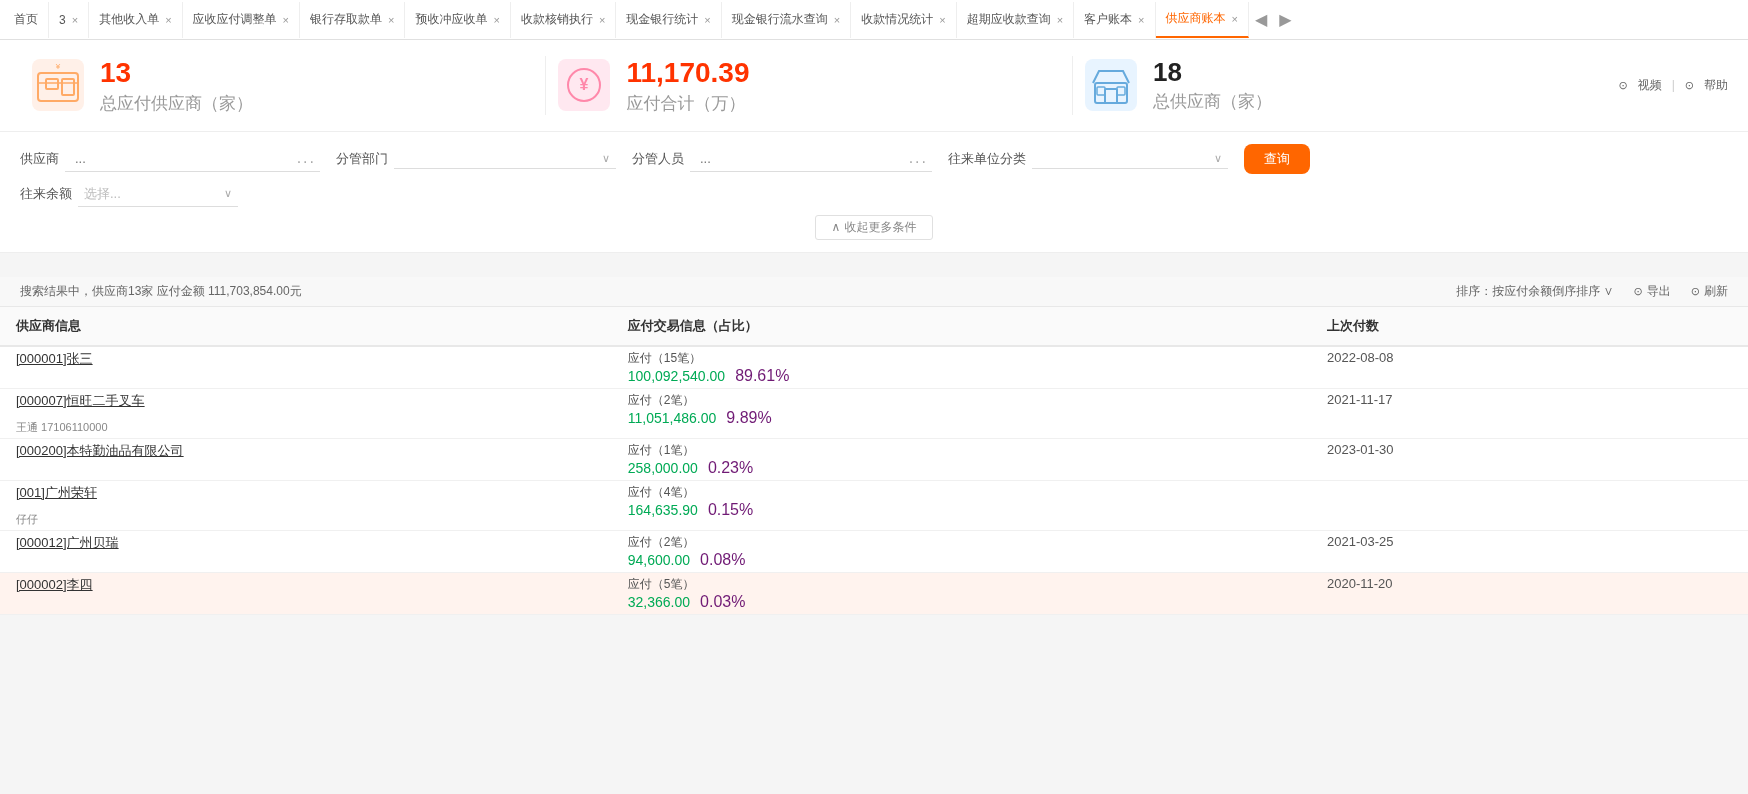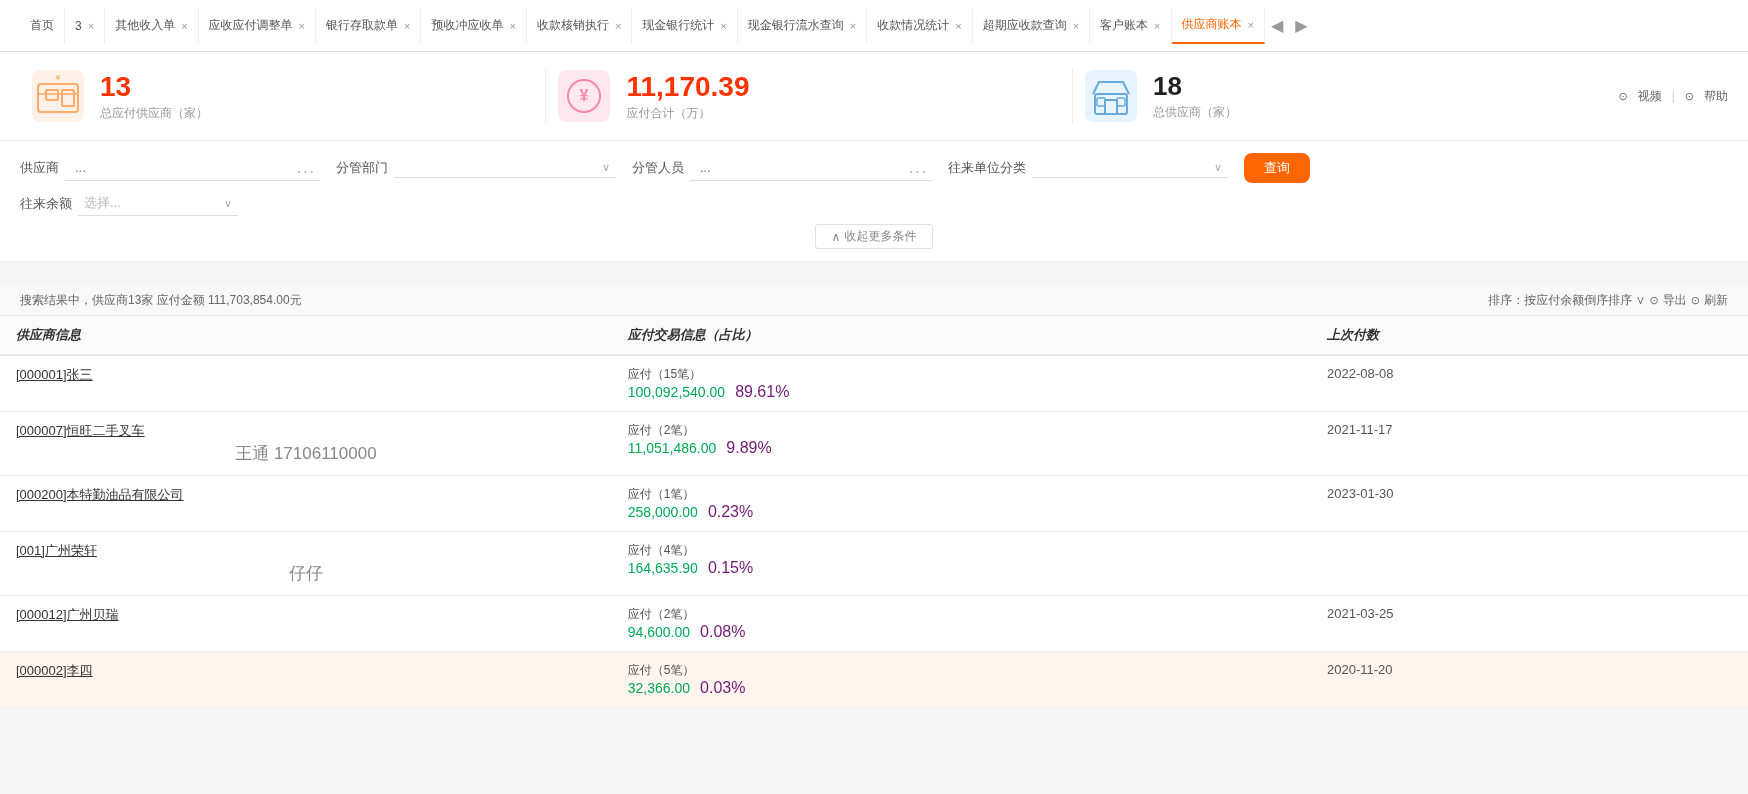--- a/index.html
+++ b/index.html
@@ -4,22 +4,22 @@
   <style>
     * { box-sizing: border-box; margin: 0; padding: 0; }
     body { font-family: 'Microsoft YaHei', Arial, sans-serif; font-size: 13px; background: #f5f5f5; color: #333; }
 
     
     .top-nav {
       display: flex;
       align-items: center;
       background: #fff;
       border-bottom: 1px solid #e0e0e0;
-      padding: 0 20px;
-      height: 52px;
+      padding: 0 4px;
+      height: 40px;
       overflow: hidden;
     }
     .nav-tab {
       display: flex;
       align-items: center;
       padding: 0 10px;
       height: 36px;
       font-size: 12px;
       color: #555;
       cursor: pointer;
@@ -66,21 +66,21 @@
       width: 56px;
       height: 56px;
       display: flex;
       align-items: center;
       justify-content: center;
       flex-shrink: 0;
     }
     .card-icon svg { width: 52px; height: 52px; }
     .card-content { display: flex; flex-direction: column; }
     .card-value { font-size: 28px; font-weight: bold; color: #ff3300; line-height: 1.2; }
-    .card-label { font-size: 12px; color: #999; margin-top: 2px; }
+    .card-label { font-size: 17px; color: #999; margin-top: 2px; }
     .top-right-links {
       display: flex;
       align-items: center;
       gap: 10px;
       font-size: 12px;
       color: #666;
       padding-left: 20px;
       flex-shrink: 0;
     }
     .top-right-links a { color: #666; text-decoration: none; cursor: pointer; }
@@ -169,21 +169,21 @@
       justify-content: space-between;
       background: #f8f8f8;
       border-bottom: 1px solid #e8e8e8;
       padding: 6px 20px;
       font-size: 12px;
       color: #666;
       margin-top: 24px;
     }
     .result-right {
       display: flex;
-      gap: 4px;
+      gap: 20px;
     }
     .result-action {
       display: flex;
       align-items: center;
       gap: 4px;
       cursor: pointer;
       color: #666;
     }
 
     
@@ -191,44 +191,43 @@
       background: #fff;
       overflow-y: auto;
     }
     .data-table {
       width: 100%;
       border-collapse: collapse;
     }
     .data-table thead tr {
       background: #fafafa;
       border-bottom: 2px solid #e8e8e8;
-      font-style: italic;
     }
     .data-table th {
       padding: 10px 16px;
       text-align: left;
       font-weight: 600;
       font-size: 13px;
       color: #333;
     }
     .data-table tbody tr {
       border-bottom: 1px solid #f0f0f0;
     }
     .data-table tbody tr.highlighted { background: #fff3ee; }
     .data-table td {
-      padding: 10px 16px;
+      padding: 3px 16px;
       vertical-align: top;
       font-size: 13px;
     }
     .supplier-link {
       color: #333;
       text-decoration: underline;
       cursor: pointer;
     }
-    .supplier-sub { font-size: 17px; color: #888; margin-top: 2px; text-align: center; }
+    .supplier-sub { font-size: 11px; color: #888; margin-top: 10px; }
     .tx-label { font-size: 12px; color: #555; }
     .tx-amount { font-size: 14px; color: #00aa55; font-weight: 500; cursor: pointer; }
     .tx-percent { font-size: 16px; color: #701a75; margin-left: 10px; }
     .date-text { font-size: 13px; color: #555; }
     
     .table-container::-webkit-scrollbar { width: 6px; }
     .table-container::-webkit-scrollbar-thumb { background: #ddd; border-radius: 3px; }
 
     .col-supplier { width: 35%; }
     .col-tx { width: 40%; }

